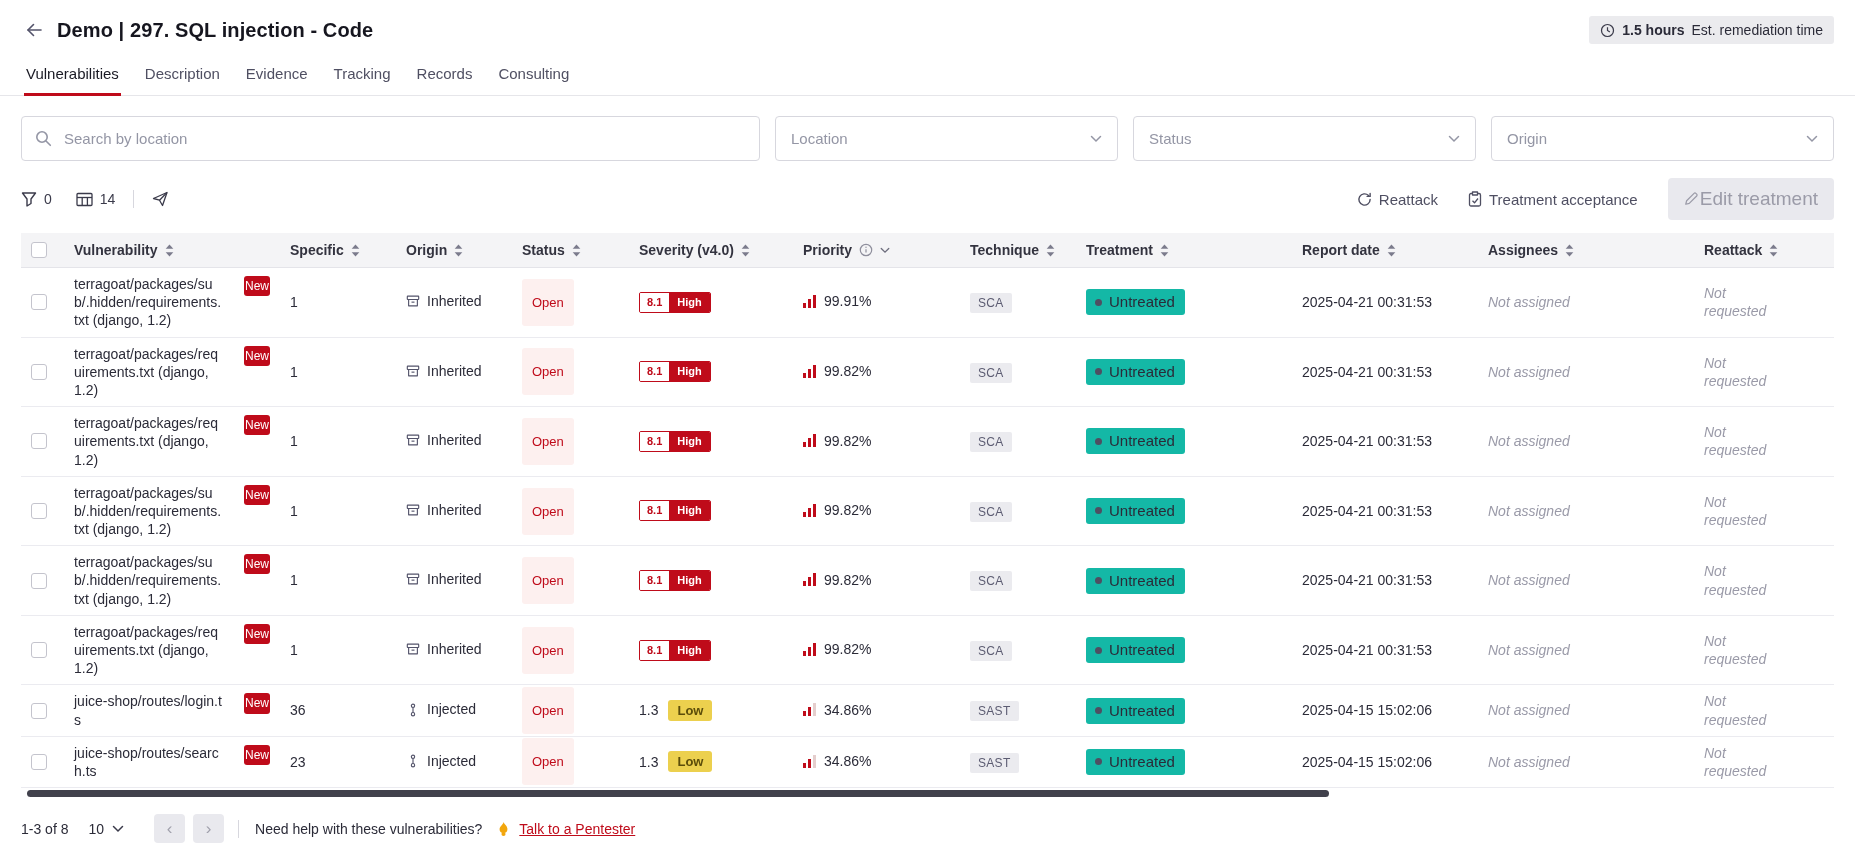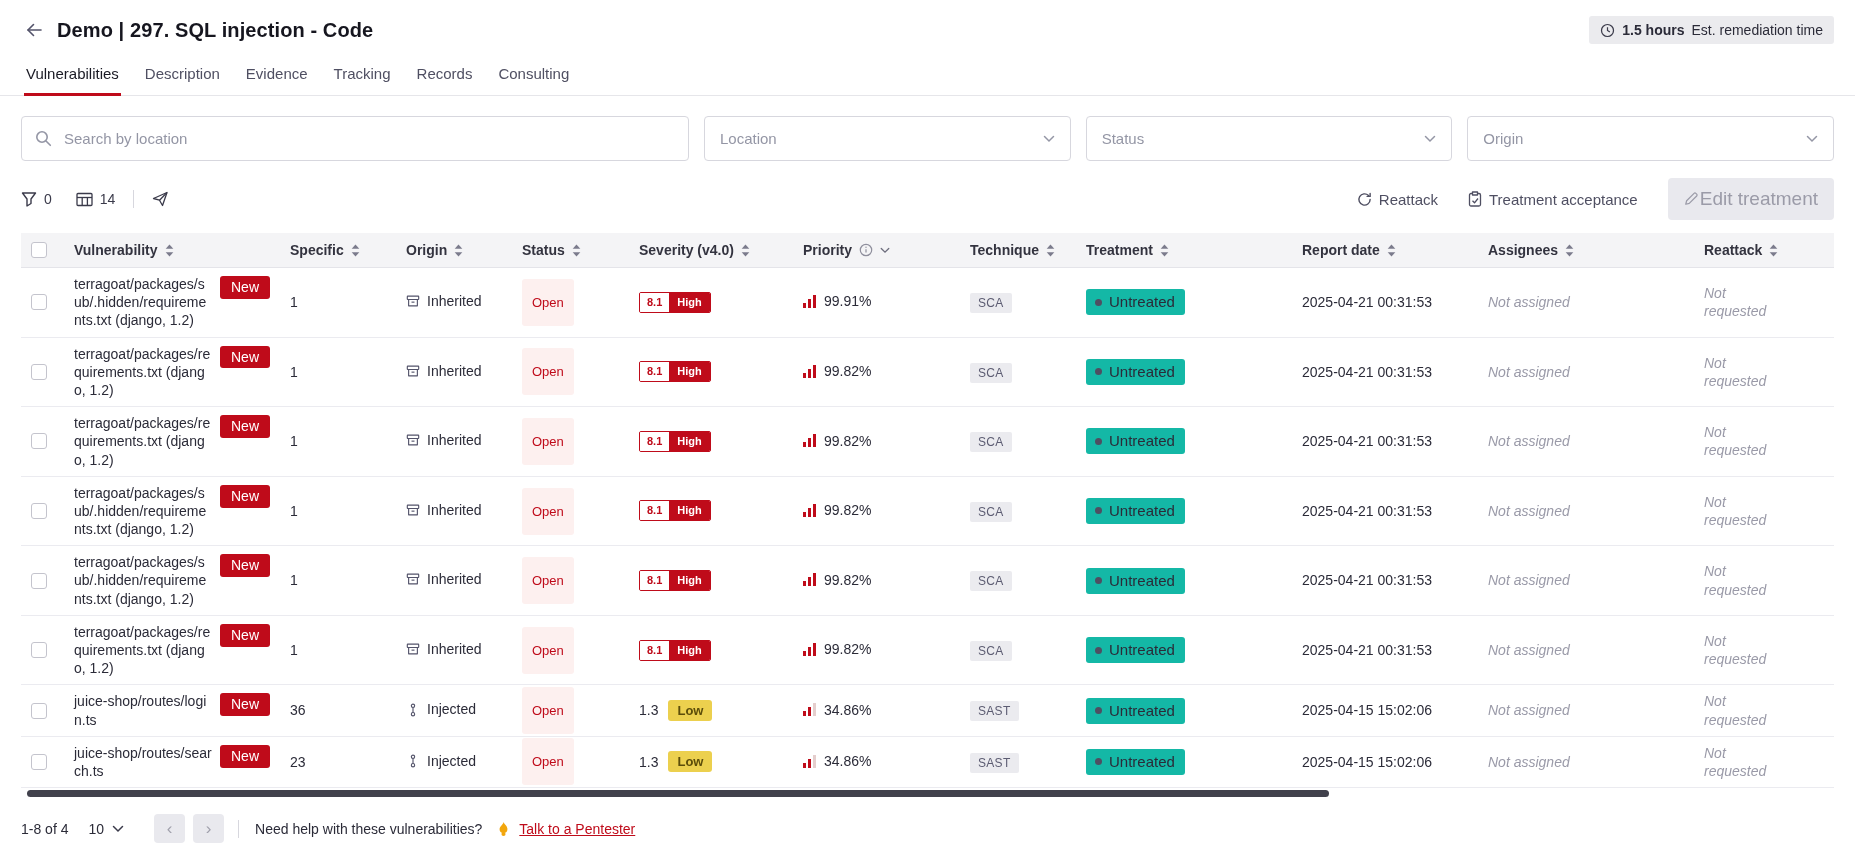--- a/index.html
+++ b/index.html
@@ -23,21 +23,21 @@
   }
   .rem-strong { font-weight: 700; }
 
   
   .tabs { display: flex; gap: 22px; padding: 0 24px; margin-top: 10px; border-bottom: 1px solid #e6e6ea; }
   .tab { font-size: 15px; color: #4f4f62; padding: 11px 2px 13px 2px; cursor: pointer; white-space: nowrap; }
   .tab.active { color: #1a1a24; border-bottom: 3px solid #bf0b1a; margin-bottom: -1px; padding-bottom: 10px; }
 
   
   .filters { display: flex; gap: 15px; padding: 0 21px; margin-top: 20px; }
-  .search { position: relative; width: 668px; flex: none; }
+  .search { position: relative; width: 739px; flex: none; }
   .search .icn-search { position: absolute; left: 14px; top: 14px; }
   .search input {
     width: 100%; height: 45px; border: 1px solid #d7d7de; border-radius: 4px;
     padding: 0 12px 0 42px; font-size: 15px; font-family: inherit; color: #2b2b38; outline: none;
   }
   .search input::placeholder { color: #9496a5; }
   .select {
     flex: 1; height: 45px; border: 1px solid #d7d7de; border-radius: 4px;
     display: flex; align-items: center; justify-content: space-between;
     padding: 0 15px; font-size: 15px; color: #9496a5; cursor: pointer; background: #fff;
@@ -64,22 +64,22 @@
   .th-inner { display: inline-flex; align-items: center; gap: 7px; }
   tbody td { padding: 7px 10px; border-bottom: 1px solid #ebebf0; vertical-align: middle; font-size: 14px; color: #2b2b38; line-height: 1.3; }
   .cb {
     appearance: none; -webkit-appearance: none; width: 16px; height: 16px;
     border: 1.5px solid #c4c4cd; border-radius: 3px; background: #fff; cursor: pointer; display: block;
   }
   .col-check { text-align: center; }
   .vuln-cell { display: flex; align-items: flex-start; gap: 8px; }
   .vuln-text { max-width: 150px; word-break: break-all; }
   .badge-new {
-    margin-left: auto; background: #bf0b1a; color: #fff; font-size: 14px; font-weight: 500;
-    padding: 2px 11px; border-radius: 3px; line-height: 1.35; margin-top: 1px;
+    margin-left: auto; background: #bf0b1a; color: #fff; font-size: 12px; font-weight: 500;
+    padding: 2px 1px; border-radius: 3px; line-height: 1.35; margin-top: 1px;
   }
   .origin-cell { display: inline-flex; align-items: center; gap: 7px; }
   .status-open { color: #bf0b1a; background: #fdf0ef; padding: 16px 10px; border-radius: 3px; font-size: 13px; }
   .sev-high { display: inline-flex; border: 1px solid #bf0b1a; border-radius: 2px; overflow: hidden; font-size: 11px; font-weight: 700; line-height: 1; }
   .sev-score { color: #bf0b1a; background: #fff; padding: 4px 7px; }
   .sev-label { background: #bf0b1a; color: #fff; padding: 4px 8px; }
   .sev-low { display: inline-flex; align-items: center; gap: 10px; }
   .sev-score-low { font-size: 14px; color: #2b2b38; }
   .sev-label-low { background: #ecd04e; color: #5c4d0a; padding: 4px 9px; border-radius: 3px; font-size: 13px; font-weight: 700; line-height: 1; }
   .prio { display: inline-flex; align-items: center; gap: 7px; }
@@ -704,21 +704,21 @@
           <td><span class="muted narrow">Not requested</span></td>
         </tr>
       </tbody>
   </table>
 
   <div class="hscroll">
     <div class="thumb"></div>
   </div>
 
   <footer class="pager">
-    <span class="range">1-8 of 4</span>
+    <span class="range">1-3 of 8</span>
     <span class="page-size">
       <span>10</span>
       <span class="icn">
         <svg width="12" height="8" viewBox="0 0 12 8" fill="none" stroke="#3a3a4a" stroke-width="1.5" stroke-linecap="round">
             <path d="M1.5 1.5L6 6l4.5-4.5"></path>
           </svg>
       </span>
     </span>
     <span class="nav-btns">
       <button class="nav-btn">‹</button>

